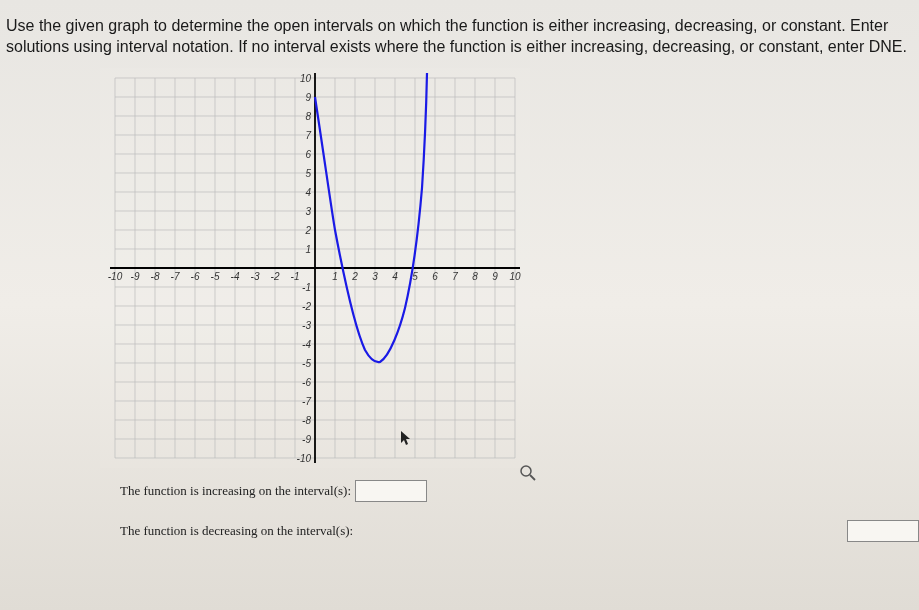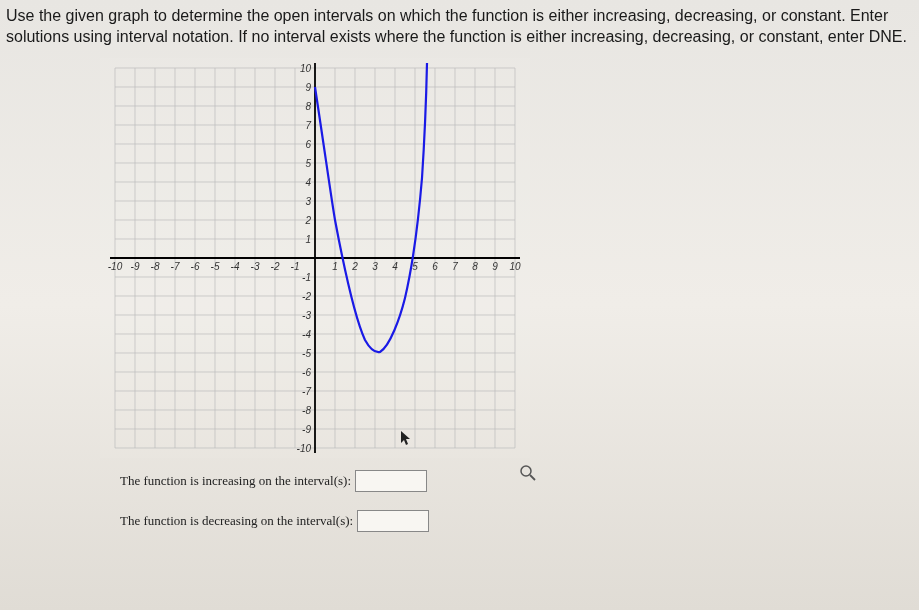--- a/index.html
+++ b/index.html
@@ -6,21 +6,21 @@
   margin: 0;
   padding: 0;
   width: 919px;
   height: 610px;
   background: linear-gradient(to bottom, #e8e6e2 0%, #f0ede8 50%, #e0dcd5 100%);
   font-family: Arial, sans-serif;
   overflow: hidden;
   position: relative;
 }
 .question-text {
-  padding: 6px 10px 0 6px;
+  padding: 16px 10px 0 6px;
   font-size: 16px;
   line-height: 1.3;
   color: #1a1a1a;
   font-weight: 500;
 }
 .graph-container {
   margin-left: 100px;
   margin-top: 10px;
   position: relative;
   width: 430px;
@@ -31,20 +31,21 @@
   margin-left: 120px;
   margin-top: 12px;
   font-size: 13px;
   color: #222;
   display: flex;
   align-items: center;
   font-family: Liberation Serif, serif;
 }
 .answer-row + .answer-row {
   margin-top: 18px;
+  justify-content: space-between;
 }
 .answer-box {
   display: inline-block;
   width: 70px;
   height: 20px;
   border: 1px solid #888;
   background: #f8f6f2;
   margin-left: 4px;
 }
 .magnify {

